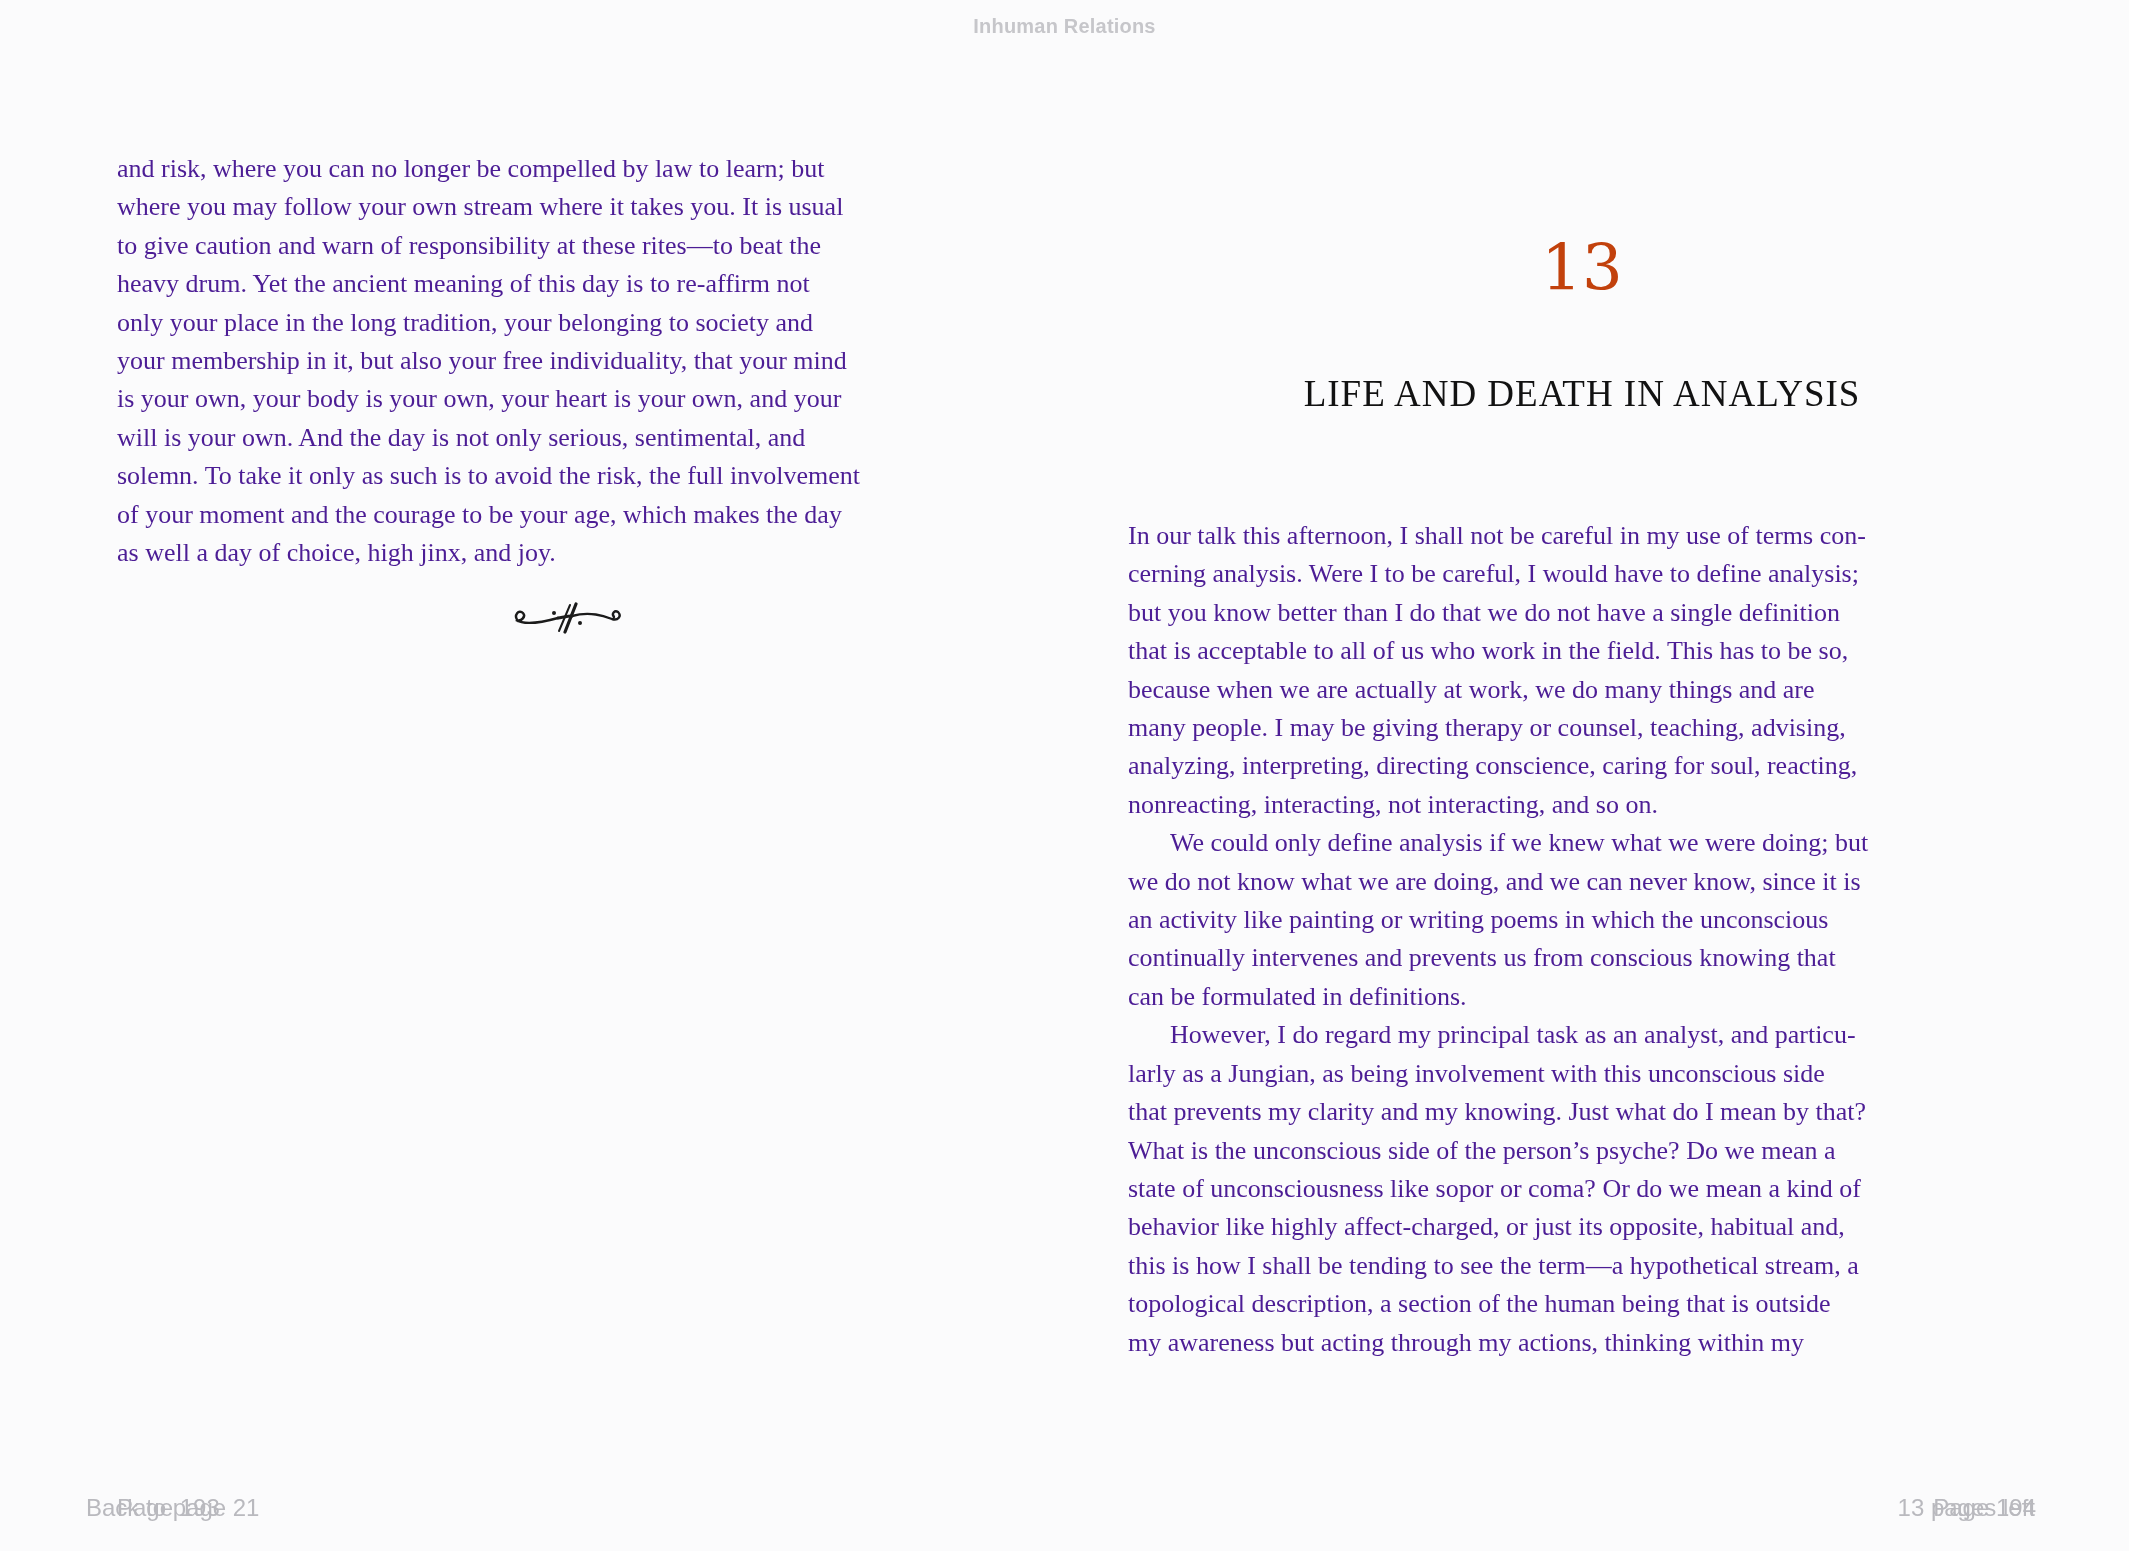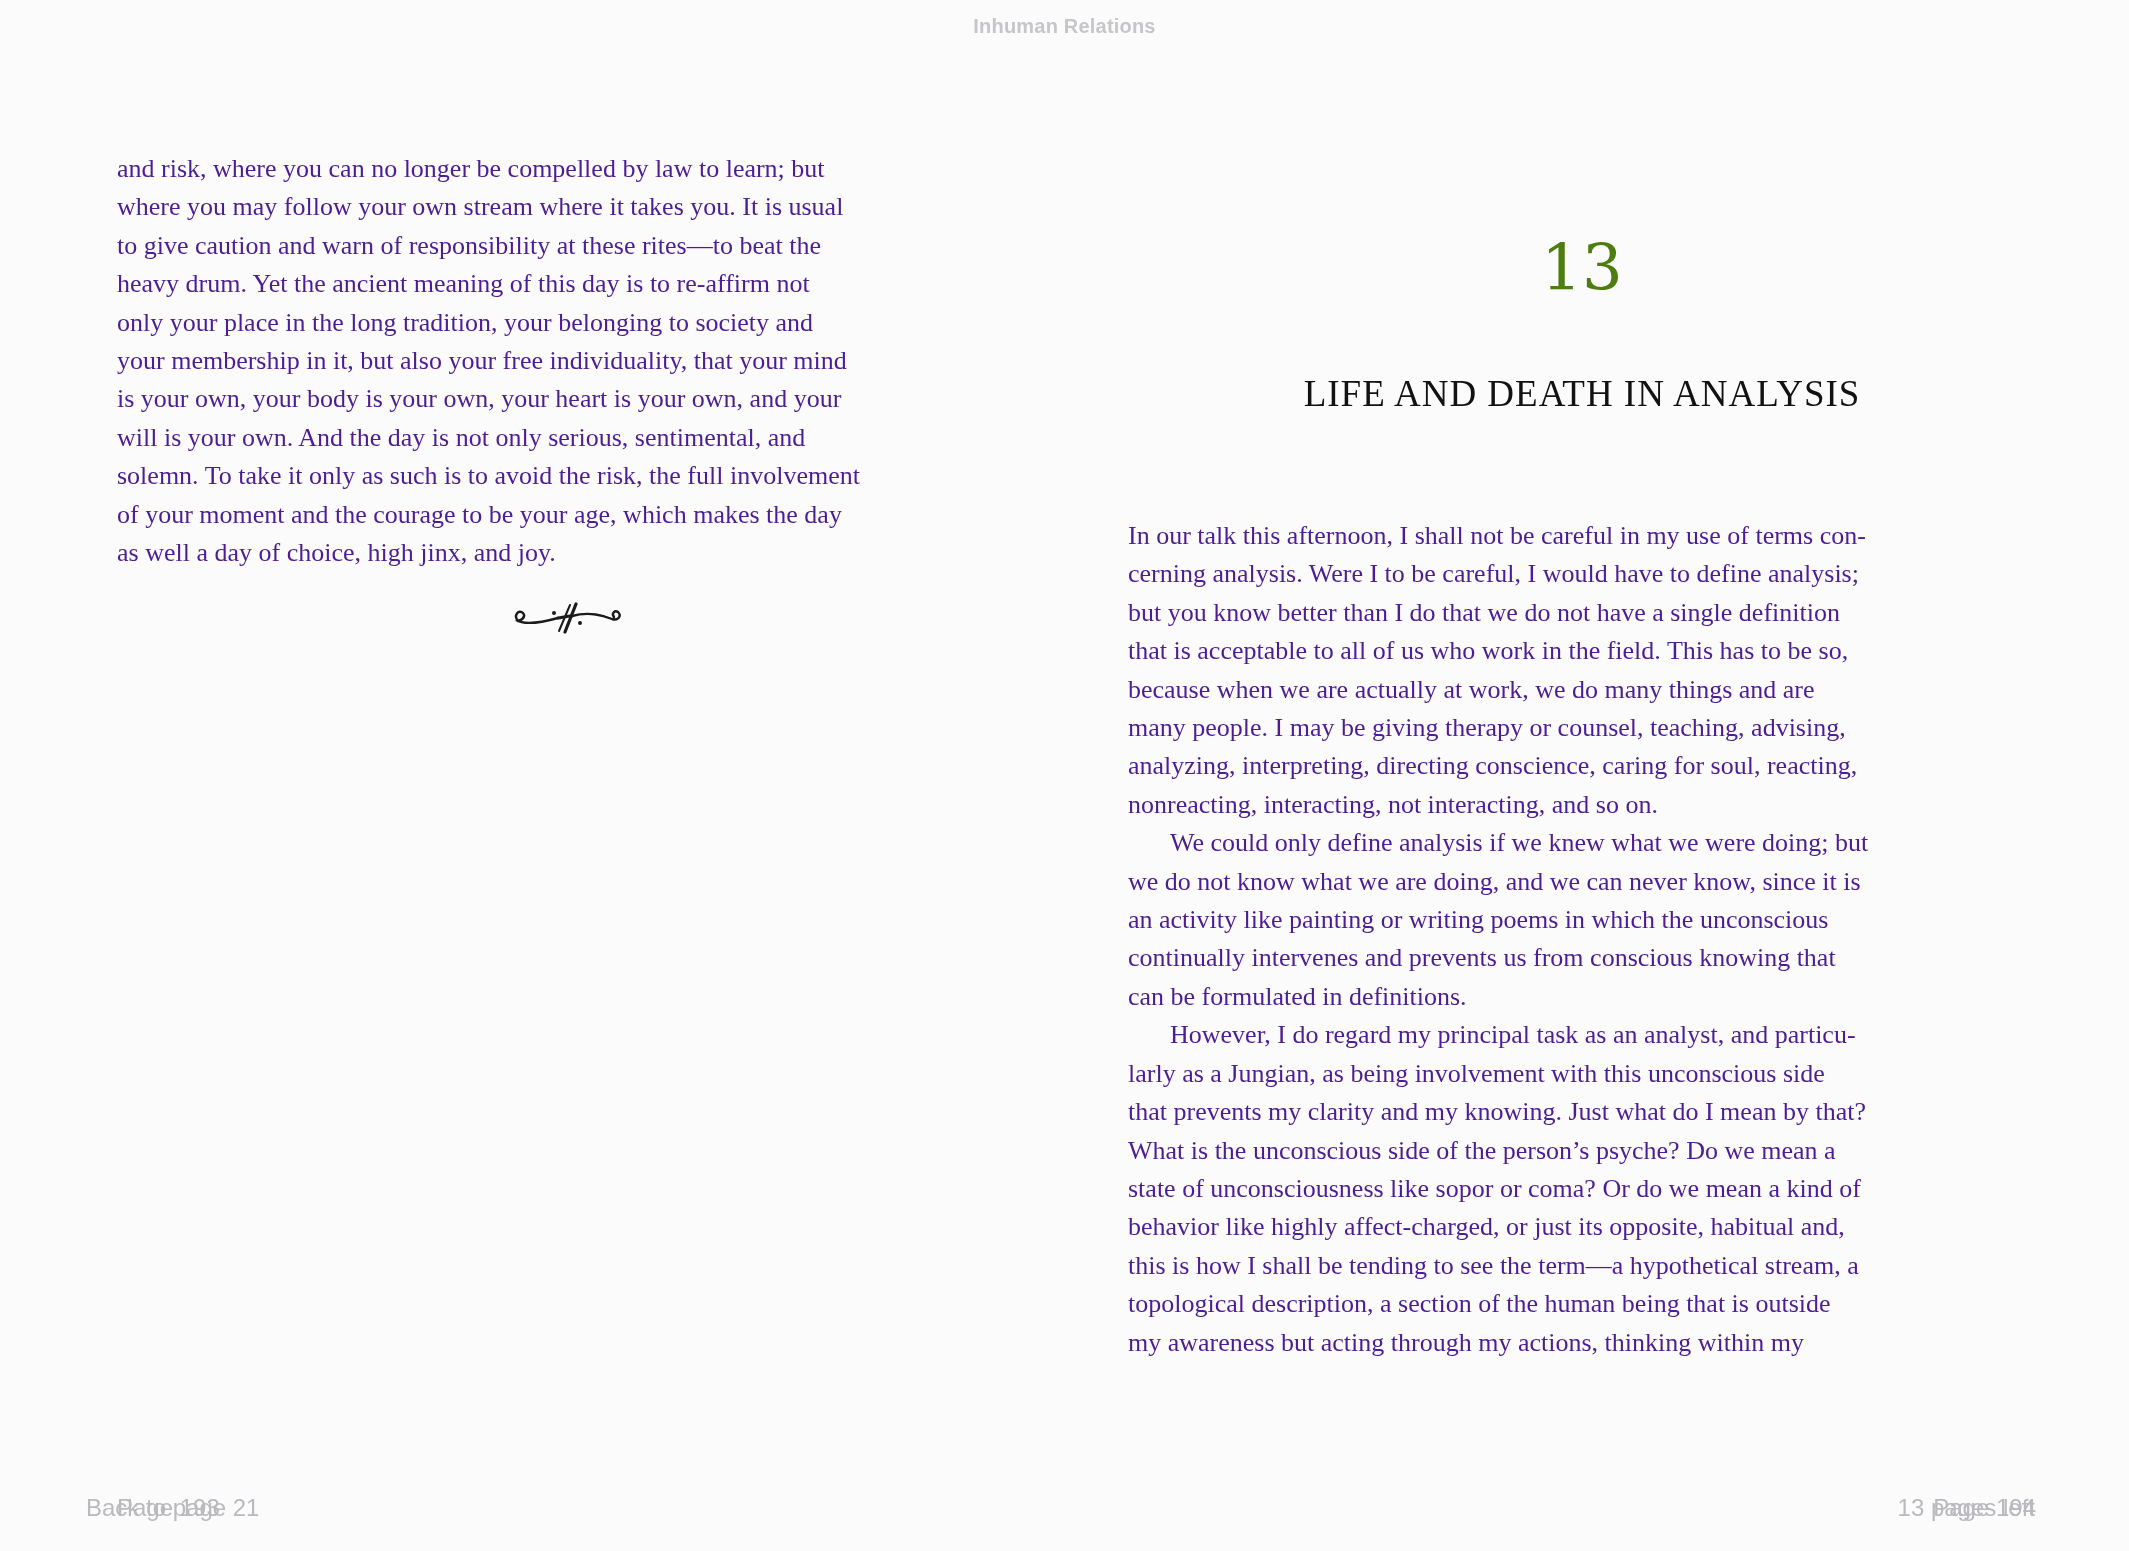--- a/index.html
+++ b/index.html
@@ -47,21 +47,21 @@
     text-align: center;
   }
   .chapnum {
     position: absolute;
     top: 236px; left: 0;
     width: 100%;
     text-align: center;
     font-family: "DejaVu Serif", serif;
     font-size: 64px;
     line-height: 1;
-    color: #4d7c0f;
+    color: #c2410c;
   }
   .chaptitle {
     position: absolute;
     top: 372px; left: 0;
     width: 100%;
     text-align: center;
     font-size: 37px;
     letter-spacing: 1px;
     color: #121212;
   }

